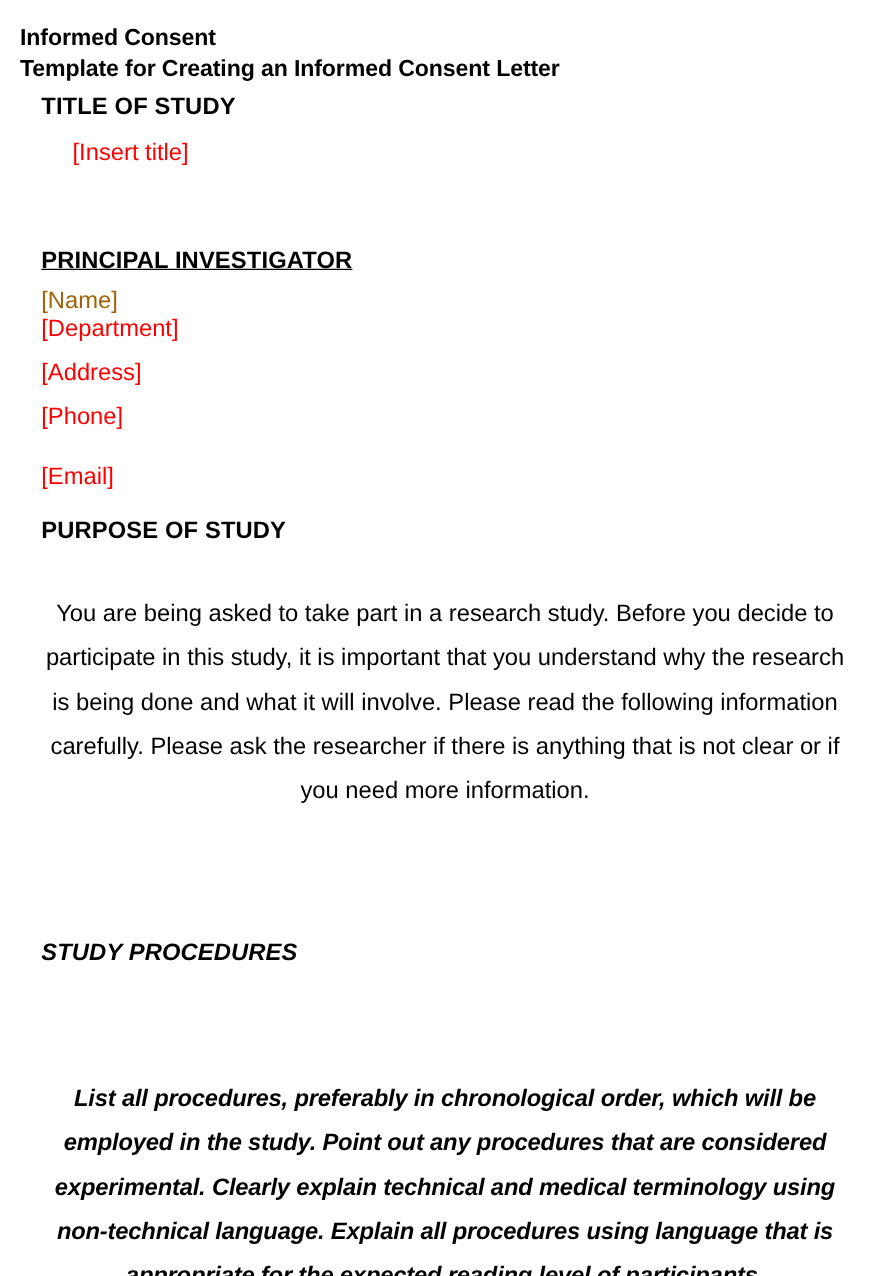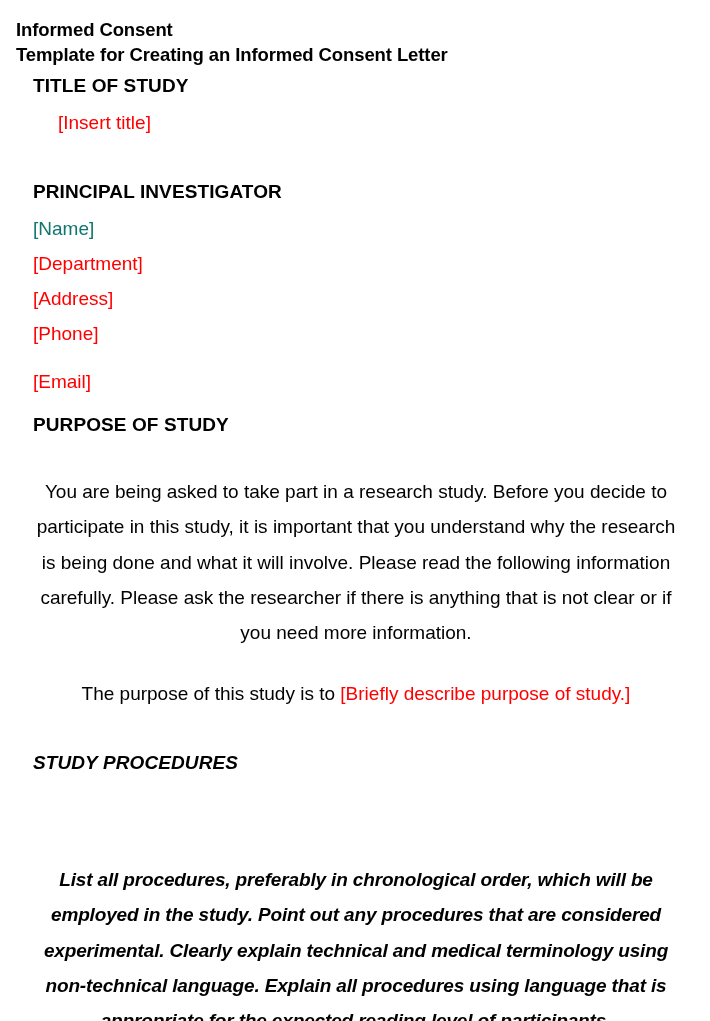--- a/index.html
+++ b/index.html
@@ -88,35 +88,34 @@
 
   <div class="doc-title-block">
     <span class="doc-title-line">Informed Consent</span>
     <span class="doc-title-line">Template for Creating an Informed Consent Letter</span>
   </div>
 
   <div class="section-heading" style="top:74px;">TITLE OF STUDY</div>
 
   <div class="placeholder" style="top:110px; left:38px; color:#FF0000;margin-left:20px;">[Insert title]</div>
 
-  <div class="section-heading" style="top:180px;">PRINCIPAL INVESTIGATOR</div>
+  <div class="section-heading" style="top:197px;text-decoration:underline;">PRINCIPAL INVESTIGATOR</div>
 
-  <div class="placeholder" style="top:216px; left:33px; color:#0f766e;">[Name]</div>
+  <div class="placeholder" style="top:228px; left:33px; color:#a16207;">[Name]</div>
 
   <div class="placeholder" style="top:251px; left:33px; color:#FF0000;">[Department]</div>
 
   <div class="placeholder" style="top:286px; left:33px; color:#FF0000;">[Address]</div>
 
   <div class="placeholder" style="top:321px; left:33px; color:#FF0000;">[Phone]</div>
 
   <div class="placeholder" style="top:369px; left:33px; color:#FF0000;">[Email]</div>
 
   <div class="section-heading" style="top:413px;">PURPOSE OF STUDY</div>
 
   <div class="body-para" style="top:474px;">You are being asked to take part in a research study. Before you decide to participate in this study, it is important that you understand why the research is being done and what it will involve. Please read the following information carefully. Please ask the researcher if there is anything that is not clear or if you need more information.</div>
 
-  <div class="body-para" style="top:676px;"><span>The purpose of this study is to </span><span class="inline-red" style="color:#FF0000;">[Briefly describe purpose of study.]</span></div>
 
   <div class="section-heading" style="top:751px;font-style:italic;">STUDY PROCEDURES</div>
 
   <div class="body-para italic" style="top:818px;">List all procedures, preferably in chronological order, which will be employed in the study. Point out any procedures that are considered experimental. Clearly explain technical and medical terminology using non-technical language. Explain all procedures using language that is appropriate for the expected reading level of participants.</div>
 
 </div>
 
 </body></html>

